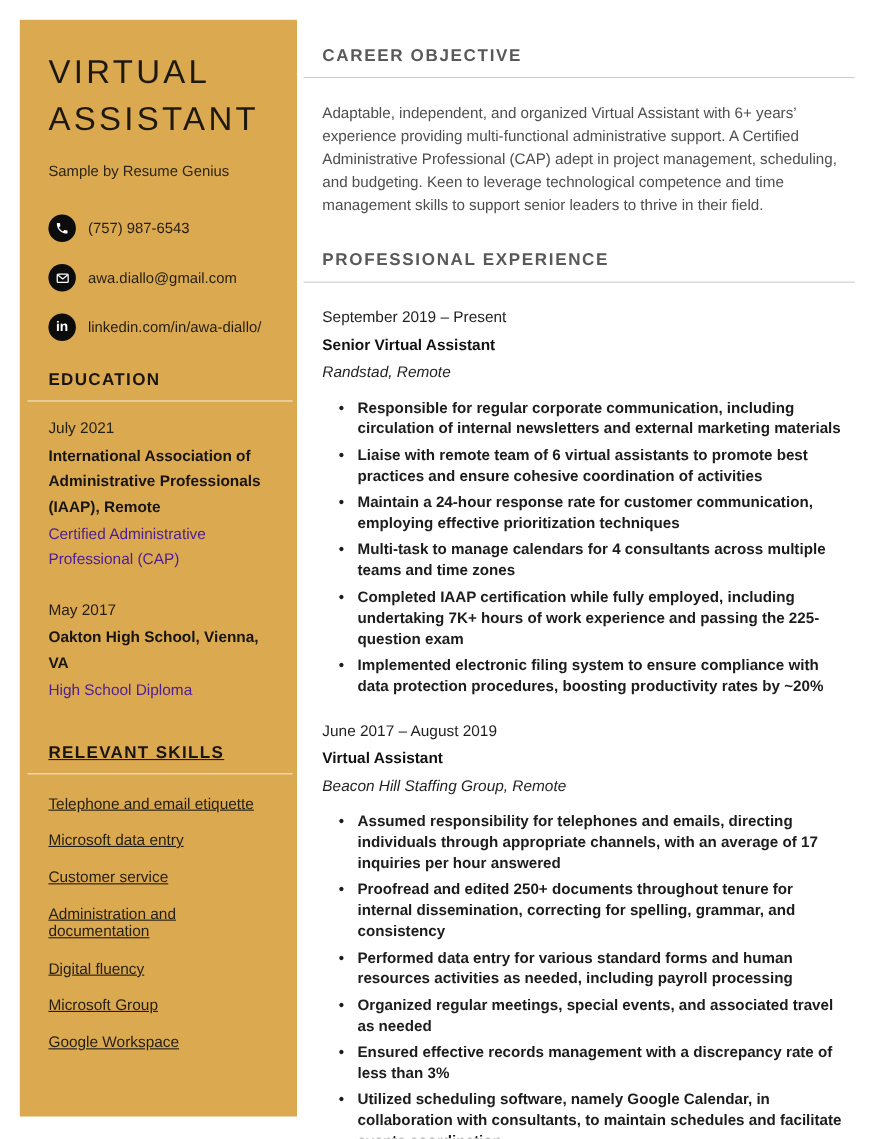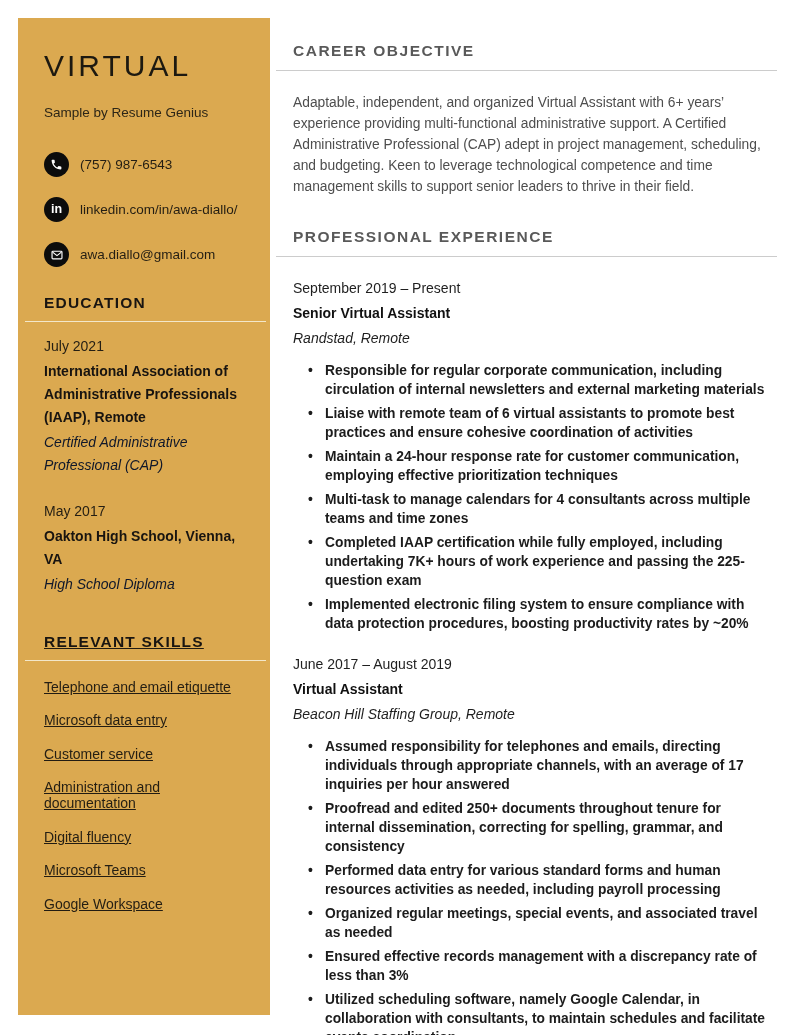--- a/index.html
+++ b/index.html
@@ -31,21 +31,21 @@
   .in-glyph { color: #ffffff; font-size: 12.5px; font-weight: 700; line-height: 1; margin-top: -1px; }
   .contact-text { margin-left: 11px; font-size: 13.5px; color: #241e13; white-space: nowrap; }
 
   .side-h2 { font-size: 15.5px; font-weight: 700; letter-spacing: 1.2px; color: #191511; }
   .side-rule { height: 1px; background: #F3E7C9; margin: 9px -20px 0 -19px; }
   .section-edu { margin-top: 27px; }
   .edu-entry { margin-top: 16px; }
   .edu-entry + .edu-entry { margin-top: 26px; }
   .edu-date { font-size: 14px; color: #241e13; }
   .edu-school { margin-top: 6px; font-size: 14px; font-weight: 700; line-height: 23px; color: #181410; }
-  .edu-degree { margin-top: 2px; font-size: 14px; font-style: italic; line-height: 23px; color: #0f172a; }
+  .edu-degree { margin-top: 2px; font-size: 14px; line-height: 23px; color: #4c1d95; }
 
   .section-skills { margin-top: 37px; text-decoration: underline; }
   .skill { margin-top: 17.5px; font-size: 14px; color: #241e13; }
 
   
   .main { position: absolute; left: 276px; top: 18px; width: 501px; }
   .main-h2 { margin-left: 17px; font-size: 15.5px; font-weight: 700; letter-spacing: 1.5px; color: #595959; }
   .section-objective { padding-top: 24px; }
   .main-rule { height: 1px; background: #cccccc; margin-top: 10px; }
   .objective-text { margin: 21px 6px 0 17px; font-size: 13.8px; line-height: 21px; color: #4e4e4e; }
@@ -64,46 +64,47 @@
   .job-bullets li::before { content: "\2022"; position: absolute; left: 15px; top: 0; }
 </style>
 </head>
 <body>
 
 <div class="page">
 
   <aside class="sidebar">
     <h1 class="resume-title">
       <div>VIRTUAL</div>
+      <div>ASSISTANT</div>
     </h1>
     <div class="sample-note">Sample by Resume Genius</div>
 
     <div class="contacts">
       <div class="contact-row">
         <span class="icon-circle">
           <svg width="13" height="13" viewBox="0 0 24 24">
               <path fill="#ffffff" d="M6.62 10.79c1.44 2.83 3.76 5.14 6.59 6.59l2.2-2.21c.27-.27.67-.36 1.02-.24 1.12.37 2.33.57 3.57.57.55 0 1 .45 1 1V20c0 .55-.45 1-1 1-9.39 0-17-7.61-17-17 0-.55.45-1 1-1h3.5c.55 0 1 .45 1 1 0 1.25.2 2.45.57 3.57.11.35.03.74-.25 1.02l-2.2 2.2z"></path>
             </svg>
         </span>
         <span class="contact-text">(757) 987-6543</span>
       </div>
       <div class="contact-row">
         <span class="icon-circle">
-          <span class="in-glyph">in</span>
-        </span>
-        <span class="contact-text">linkedin.com/in/awa-diallo/</span>
-      </div>
-      <div class="contact-row">
-        <span class="icon-circle">
           <svg width="14" height="14" viewBox="0 0 24 24">
               <rect x="3.5" y="5.5" width="17" height="13" rx="1.5" fill="none" stroke="#ffffff" stroke-width="2"></rect>
               <path d="M4.5 7l7.5 6 7.5-6" fill="none" stroke="#ffffff" stroke-width="2"></path>
             </svg>
         </span>
         <span class="contact-text">awa.diallo@gmail.com</span>
+      </div>
+      <div class="contact-row">
+        <span class="icon-circle">
+          <span class="in-glyph">in</span>
+        </span>
+        <span class="contact-text">linkedin.com/in/awa-diallo/</span>
       </div>
     </div>
 
     <section class="section-edu">
       <h2 class="side-h2">EDUCATION</h2>
       <div class="side-rule"></div>
 
       <div class="edu-entry">
         <div class="edu-date">July 2021</div>
         <div class="edu-school">International Association of Administrative Professionals (IAAP), Remote</div>
@@ -118,21 +119,21 @@
     </section>
 
     <section class="section-skills">
       <h2 class="side-h2">RELEVANT SKILLS</h2>
       <div class="side-rule"></div>
       <div class="skill">Telephone and email etiquette</div>
       <div class="skill">Microsoft data entry</div>
       <div class="skill">Customer service</div>
       <div class="skill">Administration and documentation</div>
       <div class="skill">Digital fluency</div>
-      <div class="skill">Microsoft Teams</div>
+      <div class="skill">Microsoft Group</div>
       <div class="skill">Google Workspace</div>
     </section>
   </aside>
 
   <main class="main">
 
     <section class="section-objective">
       <h2 class="main-h2">CAREER OBJECTIVE</h2>
       <div class="main-rule"></div>
       <p class="objective-text">Adaptable, independent, and organized Virtual Assistant with 6+ years’ experience providing multi-functional administrative support. A Certified Administrative Professional (CAP) adept in project management, scheduling, and budgeting. Keen to leverage technological competence and time management skills to support senior leaders to thrive in their field.</p>

